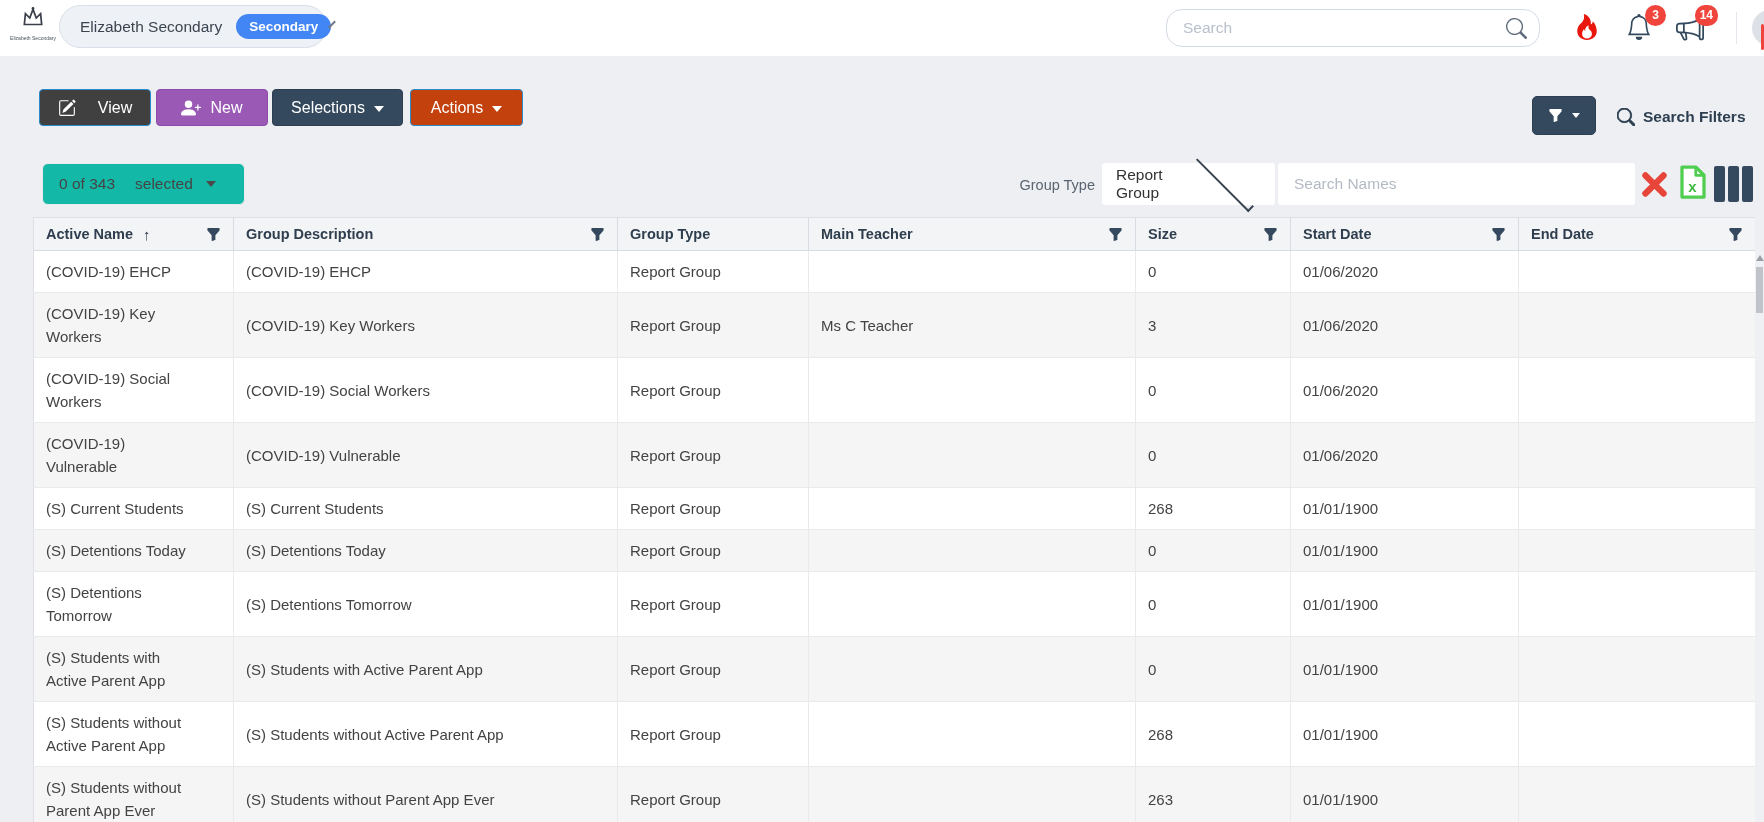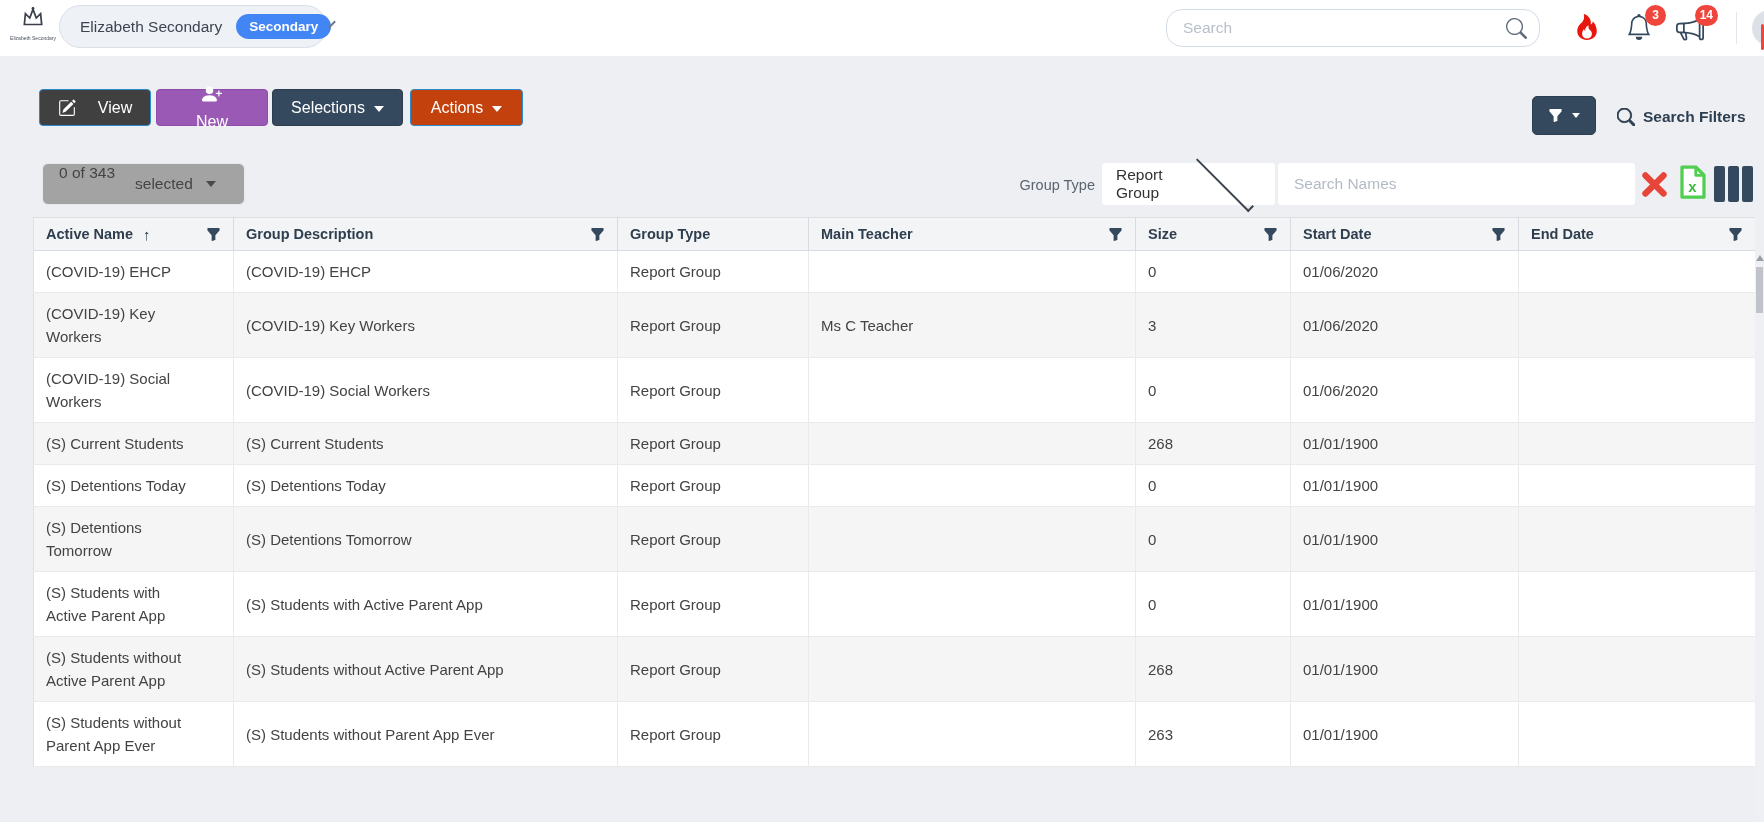--- a/index.html
+++ b/index.html
@@ -27,34 +27,34 @@
   .badge { position:absolute; top:-9px; background:#f0453c; color:#fff; font-size:12px; font-weight:bold;
     border-radius:11px; min-width:21px; height:21px; line-height:21px; text-align:center; padding:0 5px; }
   .top-divider { position:absolute; left:1736px; top:12px; width:1px; height:32px; background:#e3e6ec; }
   .avatar { position:absolute; left:1752px; top:10px; width:36px; height:36px; border-radius:50%; background:#dde1e7; }
   .avatar-badge-sliver { position:absolute; left:1761px; top:24px; width:3px; height:26px; border-radius:2px; background:#f0453c; }
 
   
   .btn { position:absolute; top:89px; height:37px; border-radius:4px; color:#fff; font-size:16px;
     display:flex; align-items:center; justify-content:center; gap:9px; cursor:pointer; white-space:nowrap; }
   .btn-view { left:39px; width:112px; background:#404040; border:1px solid #2a8bcc;gap:22px; }
-  .btn-new { left:156px; width:112px; background:#9b59b6; border:1px solid #8f4bab;flex-direction:column; }
+  .btn-new { left:156px; width:112px; background:#9b59b6; border:1px solid #8f4bab; }
   .btn-selections { left:272px; width:131px; background:#34495e; border:1px solid #2c3e50; }
   .btn-actions { left:410px; width:113px; background:#c2410c; border:1px solid #2a8bcc; }
   .caret { width:0; height:0; border-left:5px solid transparent; border-right:5px solid transparent;
     border-top:6px solid #ffffff; display:inline-block; margin-top:2px; }
   .btn-filter { position:absolute; left:1532px; top:96px; width:64px; height:39px; background:#34495e;
     border:1px solid #2c3e50; border-radius:5px; display:flex; align-items:center; justify-content:center; gap:9px; cursor:pointer; }
   .caret-sm { border-left:4px solid transparent; border-right:4px solid transparent; border-top:5px solid #fff; width:0; height:0; }
   .search-filters { position:absolute; left:1617px; top:108px; display:flex; align-items:flex-start; gap:8px; cursor:pointer; }
   .search-filters span { font-size:15.5px; font-weight:bold; color:#2c3e50; white-space:nowrap; }
 
   
-  .sel-box { position:absolute; left:42px; top:163px; width:203px; height:42px; background:#a3a3a3;
-    border:1px solid #e8eaee; border-radius:6px; display:flex; padding:0 16px; gap:20px; }
+  .sel-box { position:absolute; left:42px; top:163px; width:203px; height:42px; background:#14b8a6;
+    border:1px solid #e8eaee; border-radius:6px; display:flex; align-items:center; padding:0 16px; gap:20px; }
   .sel-count { font-size:15.5px; color:#444; white-space:nowrap; }
   .sel-dd { display:flex; align-items:center; gap:13px; cursor:pointer; }
   .sel-dd span { font-size:15.5px; color:#444; }
   .caret-dark { width:0; height:0; border-left:5px solid transparent; border-right:5px solid transparent; border-top:6px solid #4a4a4a; }
   .grouptype-label { position:absolute; left:1000px; top:177px; width:95px; text-align:right; font-size:14.5px; color:#5a6470; }
   .grouptype-select { position:absolute; left:1102px; top:163px; width:173px; height:42px; background:#fff; border-radius:3px;
     display:flex; align-items:center; padding:0 14px; cursor:pointer; }
   .grouptype-select span { font-size:15.5px; color:#333; flex:1; }
   .sel-chev { width:8px; height:8px; border-right:2px solid #3c4450; border-bottom:2px solid #3c4450; transform:rotate(45deg); margin-top:-3px; }
   .names-input { position:absolute; left:1278px; top:163px; width:357px; height:42px; background:#fff; border:none;
@@ -126,21 +126,21 @@
       <svg width="26" height="26" viewBox="0 0 16 16">
           <path fill="#34495e" d="M8 16a2 2 0 0 0 2-2H6a2 2 0 0 0 2 2zM8 1.918l-.797.161A4.002 4.002 0 0 0 4 6c0 .628-.134 2.197-.459 3.742-.16.767-.376 1.566-.663 2.258h10.244c-.287-.692-.502-1.49-.663-2.258C12.134 8.197 12 6.628 12 6a4.002 4.002 0 0 0-3.203-3.92L8 1.917zM14.22 12c.223.447.481.801.78 1H1c.299-.199.557-.553.78-1C2.68 10.2 3 6.88 3 6c0-2.42 1.72-4.44 4.005-4.901a1 1 0 1 1 1.99 0A5.002 5.002 0 0 1 13 6c0 .88.32 4.2 1.22 6z"></path>
         </svg>
       <span class="badge" style="right:-12px;">3</span>
     </span>
 
     <span class="icon-btn" style="left:1676px;">
       <svg width="28" height="28" viewBox="0 0 16 16">
           <path fill="#34495e" d="M13 2.5a1.5 1.5 0 0 1 3 0v11a1.5 1.5 0 0 1-3 0v-.214c-2.162-1.241-4.49-1.843-6.912-2.083l.405 2.712A1 1 0 0 1 5.51 15.1h-.548a1 1 0 0 1-.916-.599l-1.85-3.49a68.14 68.14 0 0 0-.202-.003A2.014 2.014 0 0 1 0 9V7a2.02 2.02 0 0 1 1.992-2.013 74.663 74.663 0 0 0 2.483-.075c3.043-.154 6.148-.849 8.525-2.199V2.5zm1 0v11a.5.5 0 0 0 1 0v-11a.5.5 0 0 0-1 0zm-1 1.35c-2.344 1.205-5.209 1.842-8 2.033v4.233c.18.01.359.022.537.036 2.568.189 5.093.744 7.463 1.993V3.85zm-9 6.215v-4.13a95.09 95.09 0 0 1-1.992.052A1.02 1.02 0 0 0 1 7v2c0 .55.448 1.002 1.006 1.009A60.49 60.49 0 0 1 4 10.065zm-.657.975 1.609 3.037.01.024h.548l-.002-.014-.443-2.966a68.019 68.019 0 0 0-1.722-.082z"></path>
         </svg>
-      <span class="badge" style="right:-14px;">14</span>
+      <span class="badge" style="right:-14px;border-radius:10px;">14</span>
     </span>
 
     <span class="top-divider"></span>
     <span class="avatar"></span>
     <span class="avatar-badge-sliver"></span>
   </header>
 
   <div class="btn btn-view">
     <span style="display:flex;">
       <svg width="18" height="18" viewBox="0 0 16 16" fill="#fff">
@@ -335,20 +335,29 @@
           <tr>
             <td>(COVID-19) Social Workers</td>
             <td>(COVID-19) Social Workers</td>
             <td>Report Group</td>
             <td></td>
             <td>0</td>
             <td>01/06/2020</td>
             <td></td>
           </tr>
           <tr>
+            <td>(COVID-19) Vulnerable</td>
+            <td>(COVID-19) Vulnerable</td>
+            <td>Report Group</td>
+            <td></td>
+            <td>0</td>
+            <td>01/06/2020</td>
+            <td></td>
+          </tr>
+          <tr>
             <td>(S) Current Students</td>
             <td>(S) Current Students</td>
             <td>Report Group</td>
             <td></td>
             <td>268</td>
             <td>01/01/1900</td>
             <td></td>
           </tr>
           <tr>
             <td>(S) Detentions Today</td>

